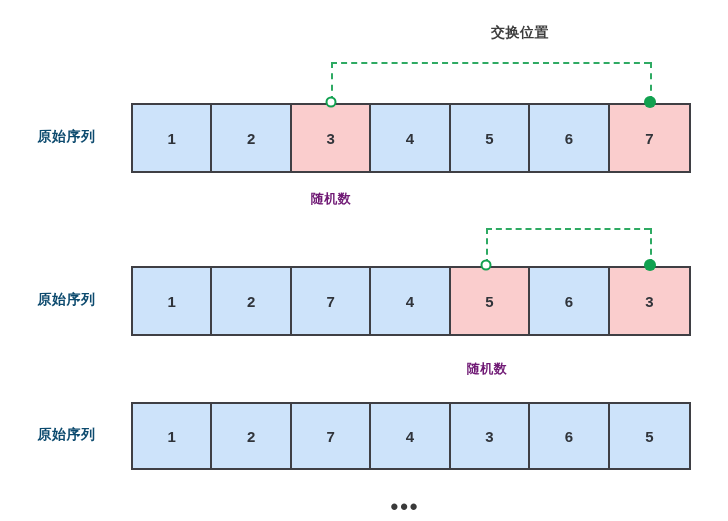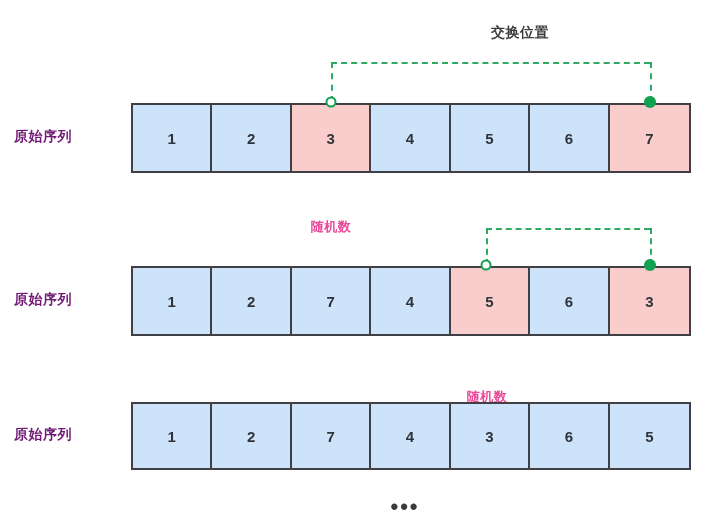--- a/index.html
+++ b/index.html
@@ -21,24 +21,24 @@
     top: 8px;
     width: 728px;
     height: 521px;
   }
 
   
   .row-label {
     position: absolute;
     font-size: 14px;
     font-weight: 700;
-    color: #701a75;
+    color: #0c4a6e;
     letter-spacing: 0.5px;
     white-space: nowrap;
-    text-align: left;
+    text-align: center;
   }
 
   
   .array-row {
     position: absolute;
     display: flex;
     box-sizing: border-box;
     border: 2.5px solid #3f3f44;
     background: #fff;
   }
@@ -56,25 +56,24 @@
     border-right: none;
   }
   .cell.blue  { background: #cde3fa; }
   .cell.pink  { background: #facdcd; }
 
   
   .caption {
     position: absolute;
     font-size: 13px;
     font-weight: 700;
-    color: #ec4899;
+    color: #701a75;
     white-space: nowrap;
     transform: translateX(-50%);
     letter-spacing: 0.5px;
-    margin-top: 28px;
   }
   .title-caption {
     position: absolute;
     font-size: 14px;
     font-weight: 700;
     color: #3d3d3d;
     white-space: nowrap;
     transform: translateX(-50%);
     letter-spacing: 0.5px;
   }

